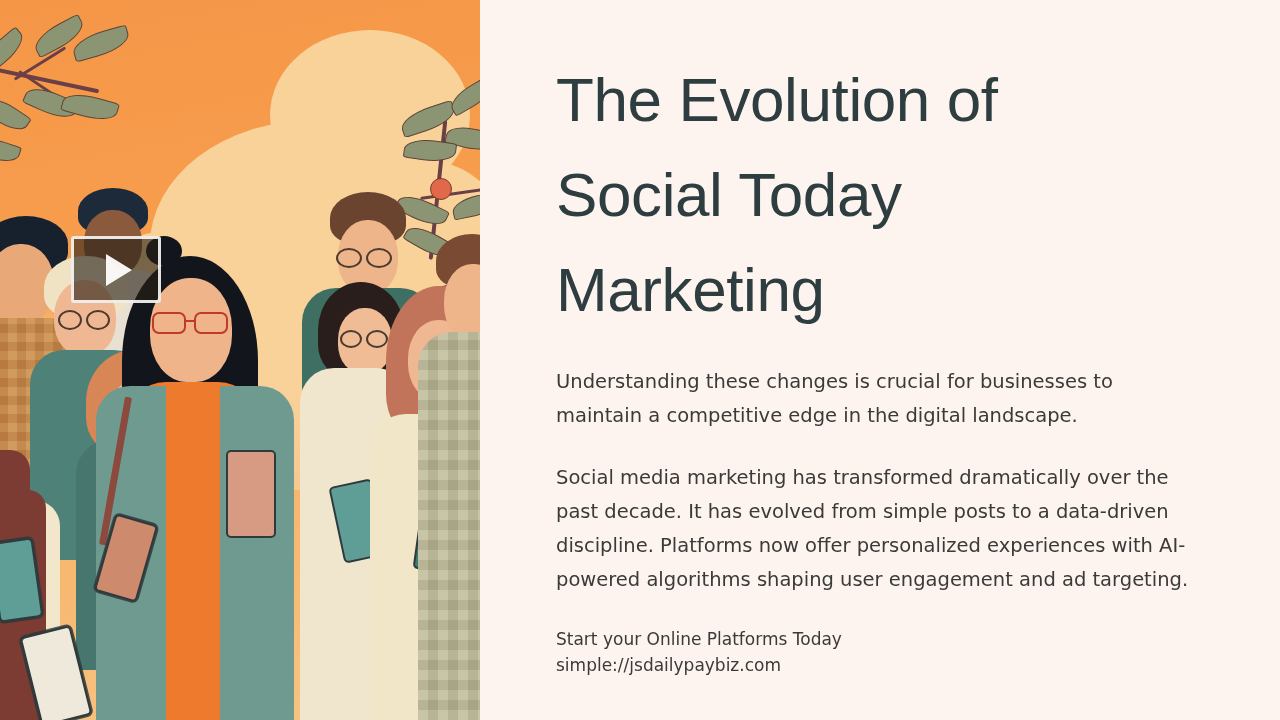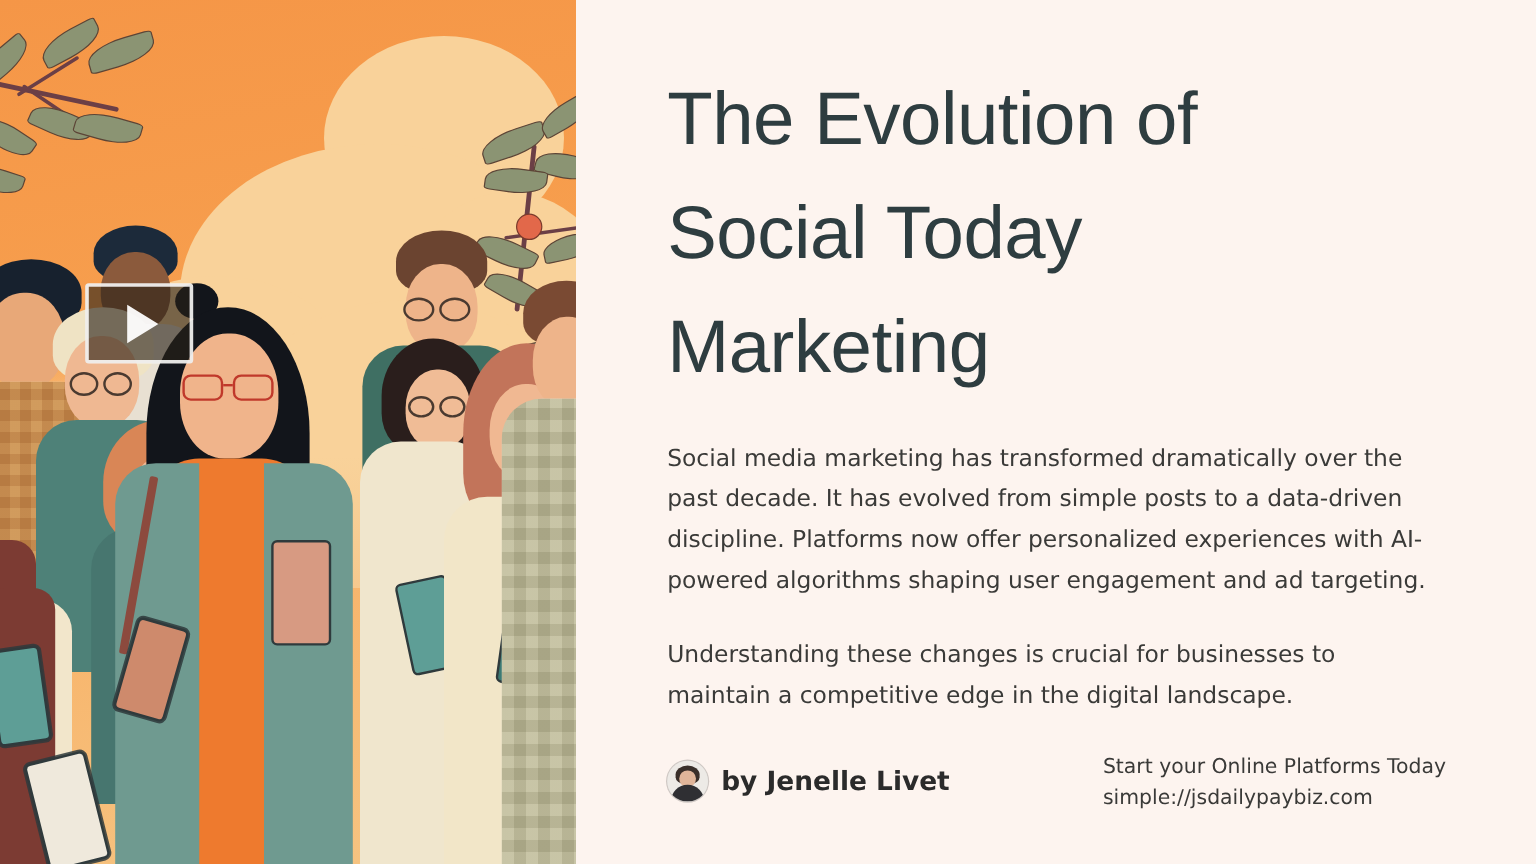--- a/index.html
+++ b/index.html
@@ -220,34 +220,25 @@
       <div class="play-tri"></div>
     </div>
   </div>
 
   <div class="content">
 
     <h1 class="title">The Evolution of
 Social Today
 Marketing</h1>
 
+    <p class="para p2">Understanding these changes is crucial for businesses to maintain a competitive edge in the digital landscape.</p>
     <p class="para p1">Social media marketing has transformed dramatically over the past decade. It has evolved from simple posts to a data-driven discipline. Platforms now offer personalized experiences with AI-powered algorithms shaping user engagement and ad targeting.</p>
-    <p class="para p2">Understanding these changes is crucial for businesses to maintain a competitive edge in the digital landscape.</p>
 
     <div class="footer">
 
-      <div class="byline">
-        <div class="avatar">
-          <div class="av-bg"></div>
-          <div class="av-hair"></div>
-          <div class="av-face"></div>
-          <div class="av-body"></div>
-        </div>
-        <span class="by-name">by Jenelle Livet</span>
-      </div>
 
       <div class="promo">
         <div>Start your Online Platforms Today</div>
         <div>simple://jsdailypaybiz.com</div>
       </div>
 
     </div>
   </div>
 
 </div>

